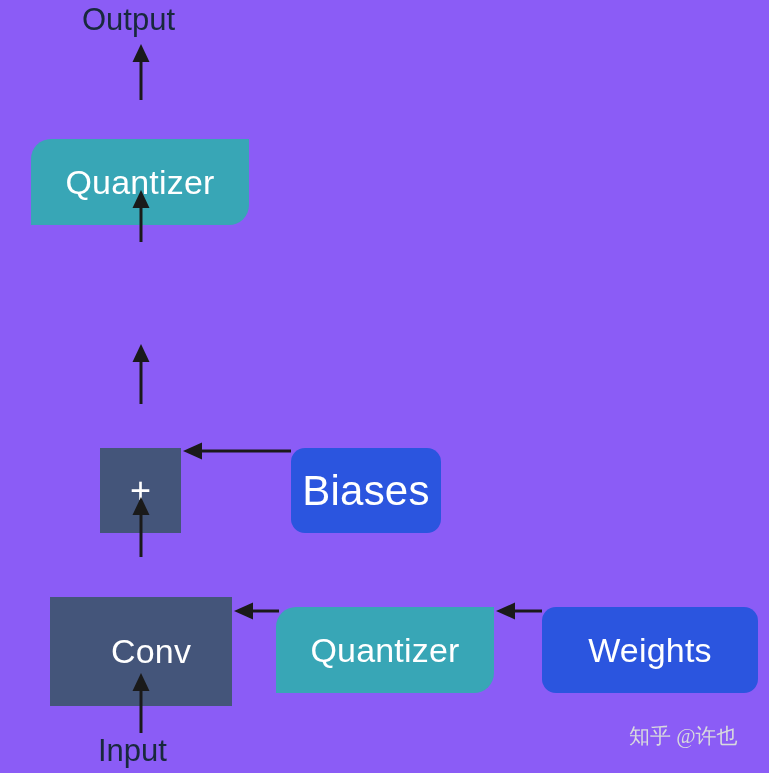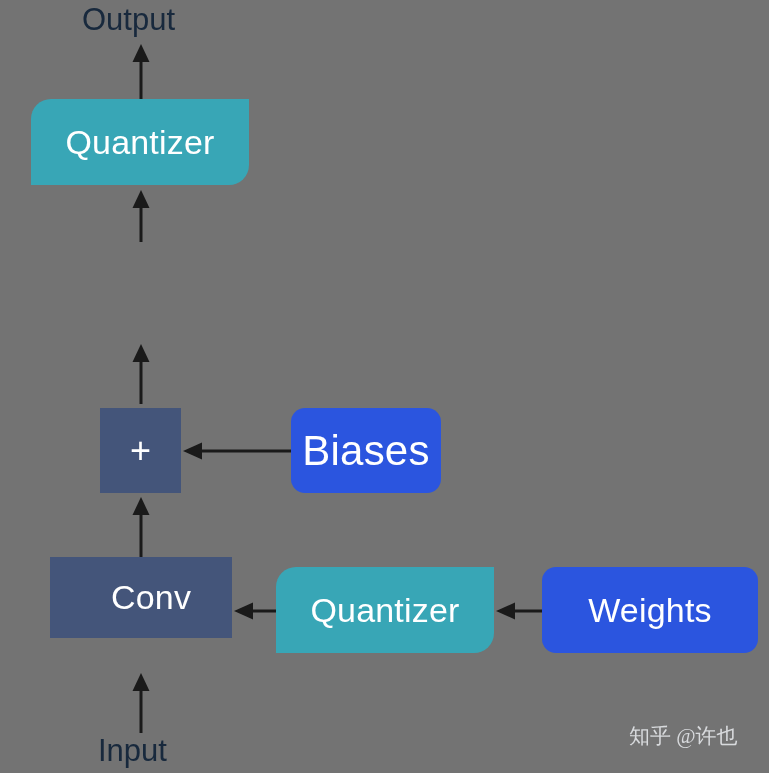--- a/index.html
+++ b/index.html
@@ -9,36 +9,37 @@
   }
   body {
     font-family: "Liberation Sans", "DejaVu Sans", sans-serif;
     -webkit-font-smoothing: antialiased;
   }
 
   #canvas {
     position: relative;
     width: 769px;
     height: 773px;
-    background: #737373;
+    background: #8b5cf6;
     overflow: hidden;
   }
 
   
   .node {
     position: absolute;
     display: flex;
     align-items: center;
     justify-content: center;
     box-sizing: border-box;
     color: #ffffff;
     font-weight: 400;
     letter-spacing: 0.2px;
     white-space: nowrap;
     user-select: none;
+    margin-top: 40px;
   }
 
   
   .node.teal {
     background: #38A6B6;
     border-radius: 20px 0 20px 0;
   }
   
   .node.slate {
     background: #44557A;
@@ -125,21 +126,21 @@
     <span>Biases</span>
   </div>
 
   <div class="arrow" style="left:131px; top:497px;">
     <svg width="20" height="60" viewBox="0 0 20 60">
       <line x1="10" y1="60" x2="10" y2="14" stroke="#1A1A1A" stroke-width="3"></line>
       <polygon points="10,0 18.5,18 1.5,18" fill="#1A1A1A"></polygon>
     </svg>
   </div>
 
-  <div class="node slate" style="left:50px; top:557px; width:182px; height:81px; font-size:34px;padding-left:20px;">
+  <div class="node slate" style="left:50px; top:557px; width:182px; height:109px; font-size:34px;padding-left:20px;">
     <span>Conv</span>
   </div>
 
   <div class="arrow" style="left:234px; top:601px;">
     <svg width="45" height="20" viewBox="0 0 45 20">
       <line x1="45" y1="10" x2="16" y2="10" stroke="#1A1A1A" stroke-width="3"></line>
       <polygon points="0,10 19,1.5 19,18.5" fill="#1A1A1A"></polygon>
     </svg>
   </div>
 

